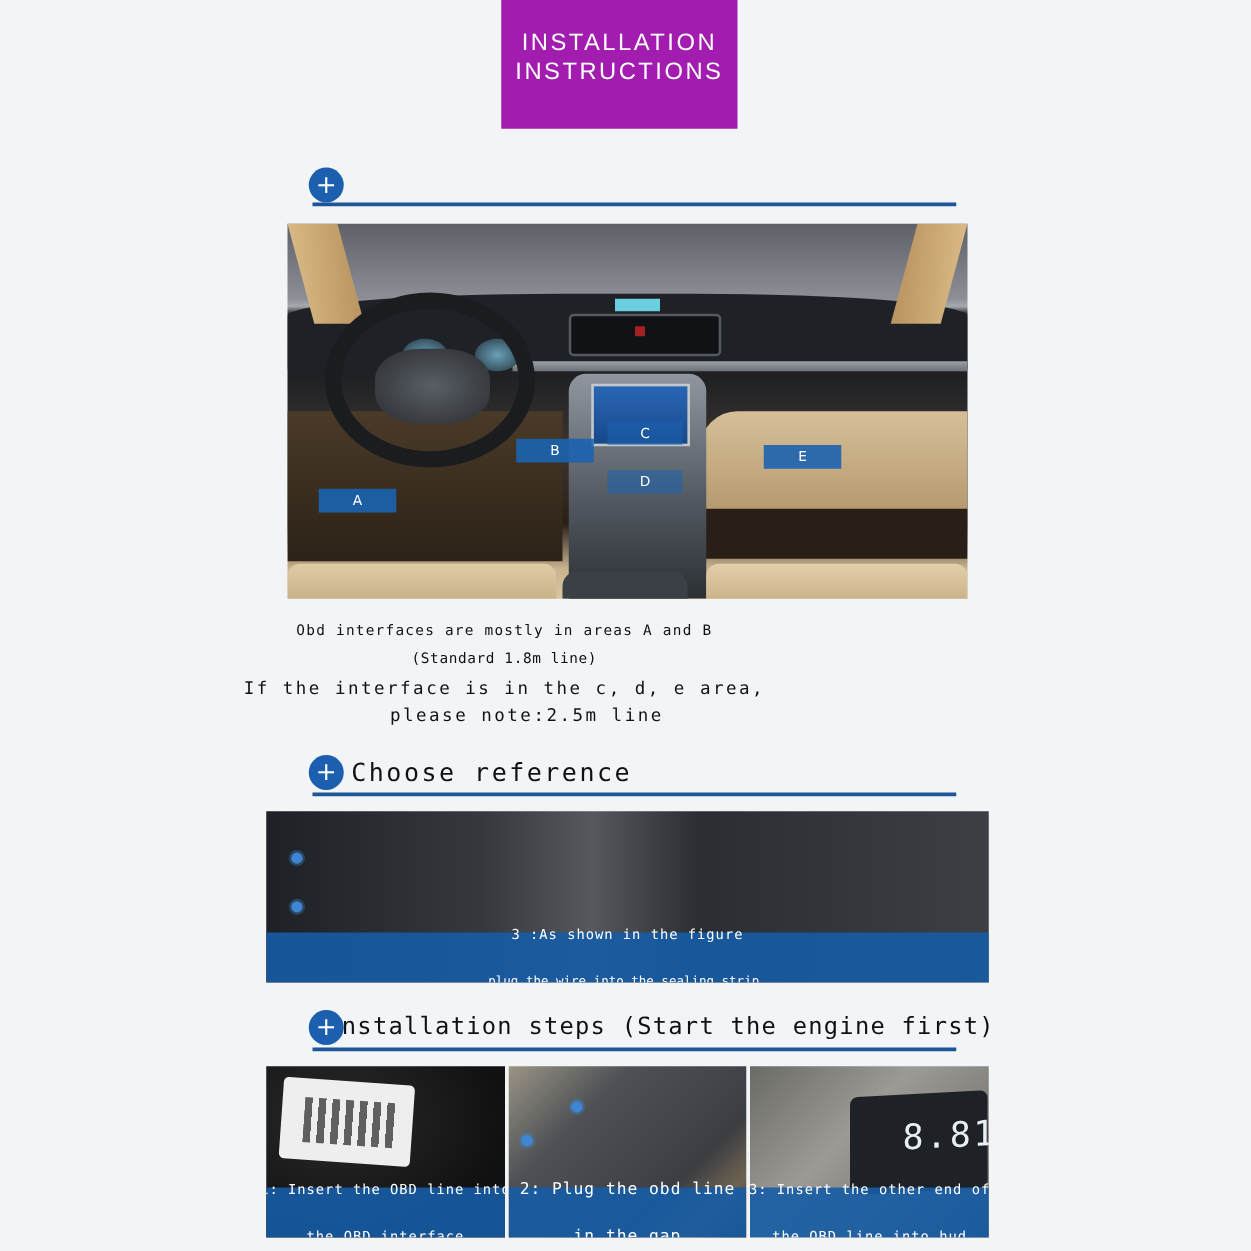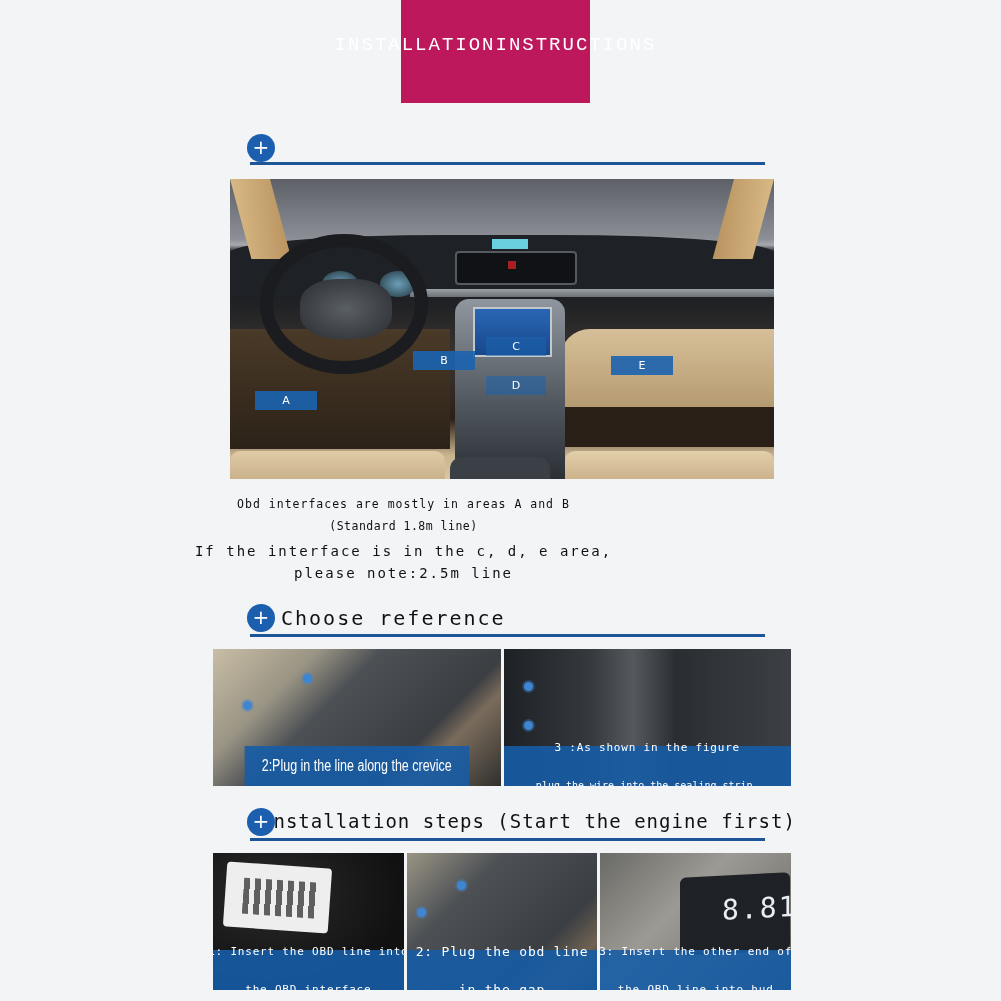--- a/index.html
+++ b/index.html
@@ -5,23 +5,23 @@
   html, body { margin:0; padding:0; }
   body {
     width:1001px; height:1001px; overflow:hidden;
     background:#f3f4f6;
     position:relative;
     font-family:"DejaVu Sans Mono","Liberation Mono",monospace;
     color:#1a1a1a;
   }
   .title-box {
     position:absolute; left:401px; top:0; width:189px; height:103px;
-    background:#be185d;
-    color:#fff; display:flex; flex-direction:row; justify-content:center; align-items:center;
-    font-family:Liberation Mono, monospace; font-size:19px; letter-spacing:2px; line-height:23px;
+    background:#a21caf;
+    color:#fff; display:flex; flex-direction:column; justify-content:center; align-items:center;
+    font-family:Liberation Sans, sans-serif; font-size:19px; letter-spacing:2px; line-height:23px;
     padding-bottom:12px; box-sizing:border-box;
   }
   .section-head { position:absolute; left:247px; width:518px; height:30px; }
   .section-head .plus {
     position:absolute; left:0; top:0; width:28px; height:28px; border-radius:50%;
     background:#1b5fae; color:#fff; font-size:20px; line-height:27px; text-align:center;
     font-family:"DejaVu Sans",sans-serif;
   }
   .section-head .label {
     position:absolute; top:2px; font-size:20px; letter-spacing:1.5px; white-space:nowrap; color:#111;
@@ -55,21 +55,21 @@
   .armrest { position:absolute; left:220px; top:278px; width:100px; height:22px; background:#3a4046; border-radius:12px 12px 0 0; }
   .area-tag {
     position:absolute; background:rgba(27,99,176,0.9); color:#fff; font-family:"DejaVu Sans",sans-serif;
     font-size:11px; text-align:center; height:19px; line-height:19px;
   }
 
   .note { position:absolute; left:0; width:807px; text-align:center; white-space:nowrap; color:#111; }
   .note.s1 { top:497px; font-size:11.5px; letter-spacing:1px; }
   .note.s2 { top:519px; font-size:11.5px; letter-spacing:0.5px; }
   .note.s3 { top:543px; font-size:14px; letter-spacing:2px; }
-  .note.s4 { top:565px; font-size:14px; letter-spacing:2px; }
+  .note.s4 { top:565px; font-size:14px; letter-spacing:2px;padding-left:18px; }
 
   .photo-row { position:absolute; left:213px; width:578px; height:137px; display:flex; gap:3px; }
   .photo { position:relative; flex:1; overflow:hidden; }
   .photo .cap {
     position:absolute; left:0; right:0; bottom:0; height:40px;
     background:rgba(22,92,165,0.9); color:#fff; display:flex; flex-direction:column; justify-content:center; align-items:center;
     text-align:center; white-space:nowrap; line-height:16px;
   }
   .cap.condensed { font-family:"Liberation Sans",sans-serif; font-size:16px; transform:scaleX(0.78); transform-origin:center; }
   .cap.mono { font-family:"DejaVu Sans Mono",monospace; font-size:11px; letter-spacing:0.8px; line-height:17px;gap:21px; }
@@ -133,27 +133,20 @@
 <div class="note s3">If the interface is in the c, d, e area,</div>
 <div class="note s4">please note:2.5m line</div>
 
 <div class="section-head" style="top:604px">
   <span class="plus">+</span>
   <span class="label" style="left:34px; letter-spacing:2px;">Choose reference</span>
   <span class="rule"></span>
 </div>
 
 <div class="photo-row" style="top:649px">
-  <div class="photo w2">
-    <span class="dot" style="left:90px; top:25px"></span>
-    <span class="dot" style="left:30px; top:52px"></span>
-    <div class="cap condensed">
-      <span>2:Plug in the line along the crevice</span>
-    </div>
-  </div>
   <div class="photo w3">
     <span class="dot" style="left:20px; top:33px"></span>
     <span class="dot" style="left:20px; top:72px"></span>
     <div class="cap mono">
       <span>3 :As shown in the figure</span>
       <span class="small">plug the wire into the sealing strip.</span>
     </div>
   </div>
 </div>
 

